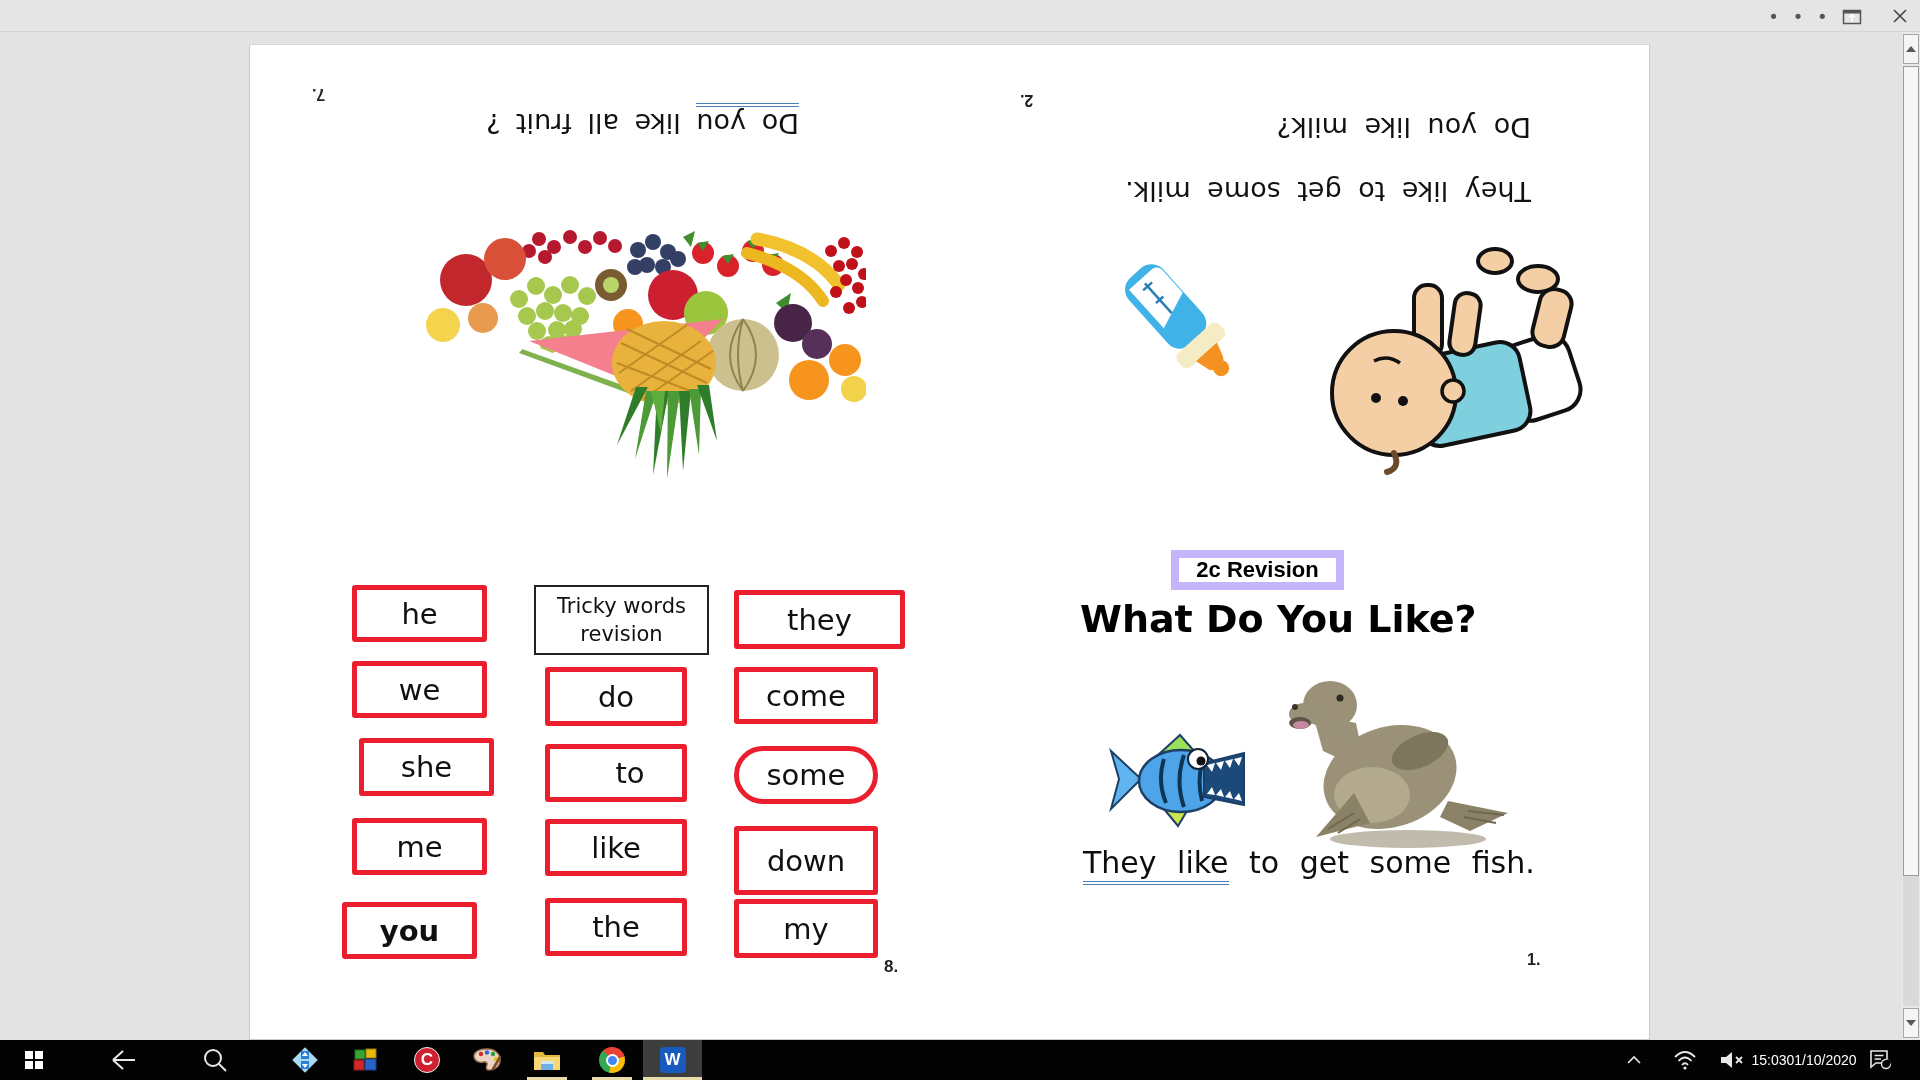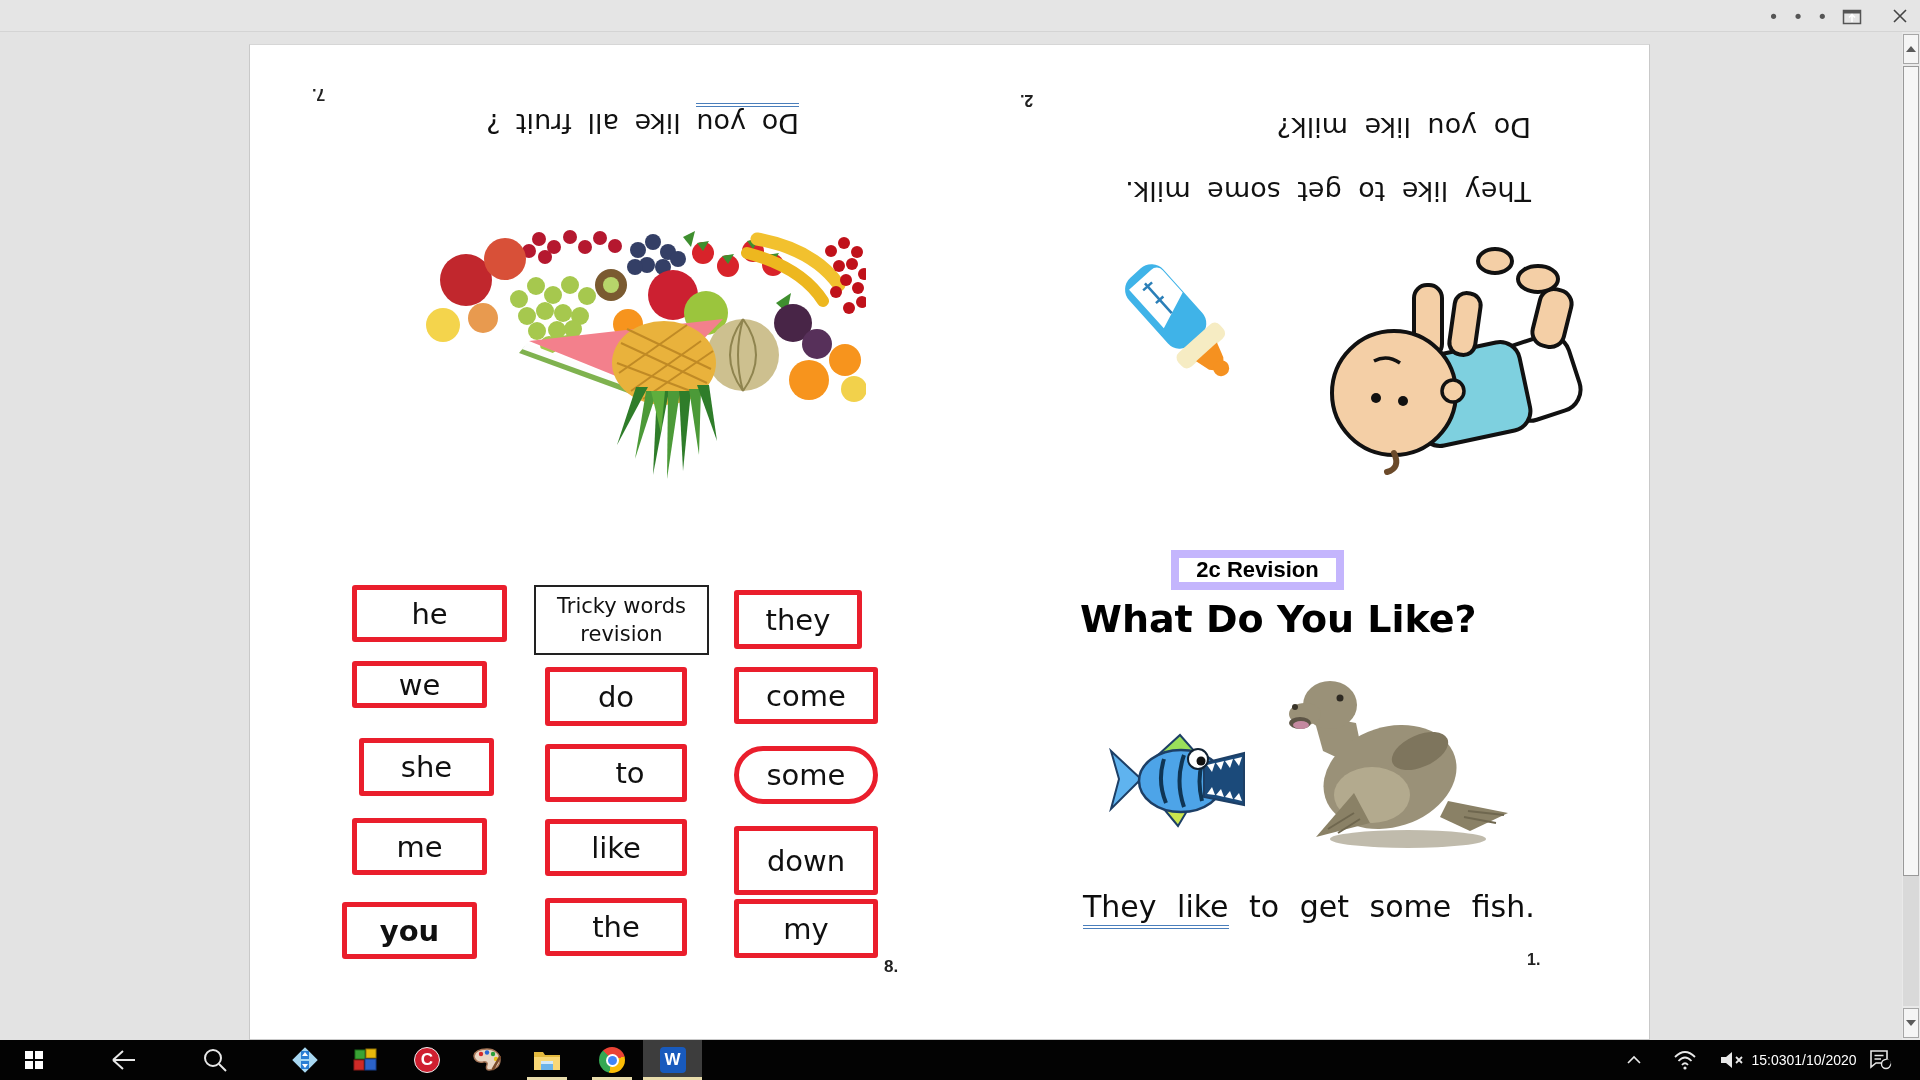--- a/index.html
+++ b/index.html
@@ -213,24 +213,24 @@
         <polygon points="225,168 236,168 214,236" fill="#4c9a38"></polygon>
         <polygon points="236,168 248,168 232,252" fill="#2f7d2a"></polygon>
         <polygon points="247,168 259,168 246,256" fill="#4c9a38"></polygon>
         <polygon points="258,168 270,168 262,248" fill="#2f7d2a"></polygon>
         <polygon points="268,166 280,166 278,232" fill="#4c9a38"></polygon>
         <polygon points="276,162 288,162 296,218" fill="#2f7d2a"></polygon>
         <polygon points="230,168 244,168 240,210" fill="#5fae3d"></polygon>
       </g>
     </svg>
 
-    <div class="card kid" style="left:102px; top:540px; width:155px; height:57px;">
+    <div class="card kid" style="left:102px; top:540px; width:135px; height:57px;">
         <span>he</span>
       </div>
-    <div class="card kid" style="left:102px; top:616px; width:135px; height:47px;">
+    <div class="card kid" style="left:102px; top:616px; width:135px; height:57px;">
         <span>we</span>
       </div>
     <div class="card kid" style="left:102px; top:693px; width:135px; height:58px;margin-left:7px;">
         <span>she</span>
       </div>
     <div class="card kid" style="left:102px; top:773px; width:135px; height:57px;">
         <span>me</span>
       </div>
     <div class="card kid" style="left:92px; top:857px; width:135px; height:57px;font-weight:bold;">
         <span>you</span>
@@ -243,21 +243,21 @@
     <div class="card kid" style="left:295px; top:699px; width:142px; height:58px;padding-left:28px;">
         <span>to</span>
       </div>
     <div class="card kid" style="left:295px; top:774px; width:142px; height:57px;">
         <span>like</span>
       </div>
     <div class="card kid" style="left:295px; top:853px; width:142px; height:58px;">
         <span>the</span>
       </div>
 
-    <div class="card kid" style="left:484px; top:545px; width:128px; height:59px;">
+    <div class="card kid" style="left:484px; top:545px; width:171px; height:59px;">
         <span>they</span>
       </div>
     <div class="card kid" style="left:484px; top:622px; width:144px; height:57px;">
         <span>come</span>
       </div>
     <div class="card kid" style="left:484px; top:701px; width:144px; height:58px;border-radius:29px;">
         <span>some</span>
       </div>
     <div class="card kid" style="left:484px; top:781px; width:144px; height:69px;">
         <span>down</span>
@@ -339,21 +339,21 @@
       <polygon points="86,120 48,164 102,150" fill="#8a8166"></polygon>
       <path d="M60,156 L86,140 M70,160 L92,146" stroke="#6f674f" stroke-width="2"></path>
       <ellipse cx="62" cy="32" rx="27" ry="24" fill="#9a9178"></ellipse>
       <ellipse cx="37" cy="41" rx="16" ry="11" fill="#9a9178"></ellipse>
       <ellipse cx="32" cy="50" rx="11" ry="6" fill="#5d5546"></ellipse>
       <ellipse cx="33" cy="52" rx="8" ry="4" fill="#c489a0"></ellipse>
       <circle cx="27" cy="34" r="3" fill="#3a352a"></circle>
       <circle cx="72" cy="25" r="3.5" fill="#2e2a22"></circle>
     </svg>
 
-    <div class="sentence kid" style="left:833px; top:844px;">
+    <div class="sentence kid" style="left:833px; top:800px;">
       <span class="gru">They like</span><span> to get some fish.</span>
     </div>
 
     <div class="abs pgnum" style="left:1277px; top:906px;">1.</div>
   </div>
 </div>
 
 <div class="sb">
   <div class="sb-btn sb-up">
       <span class="tri-up"></span>

